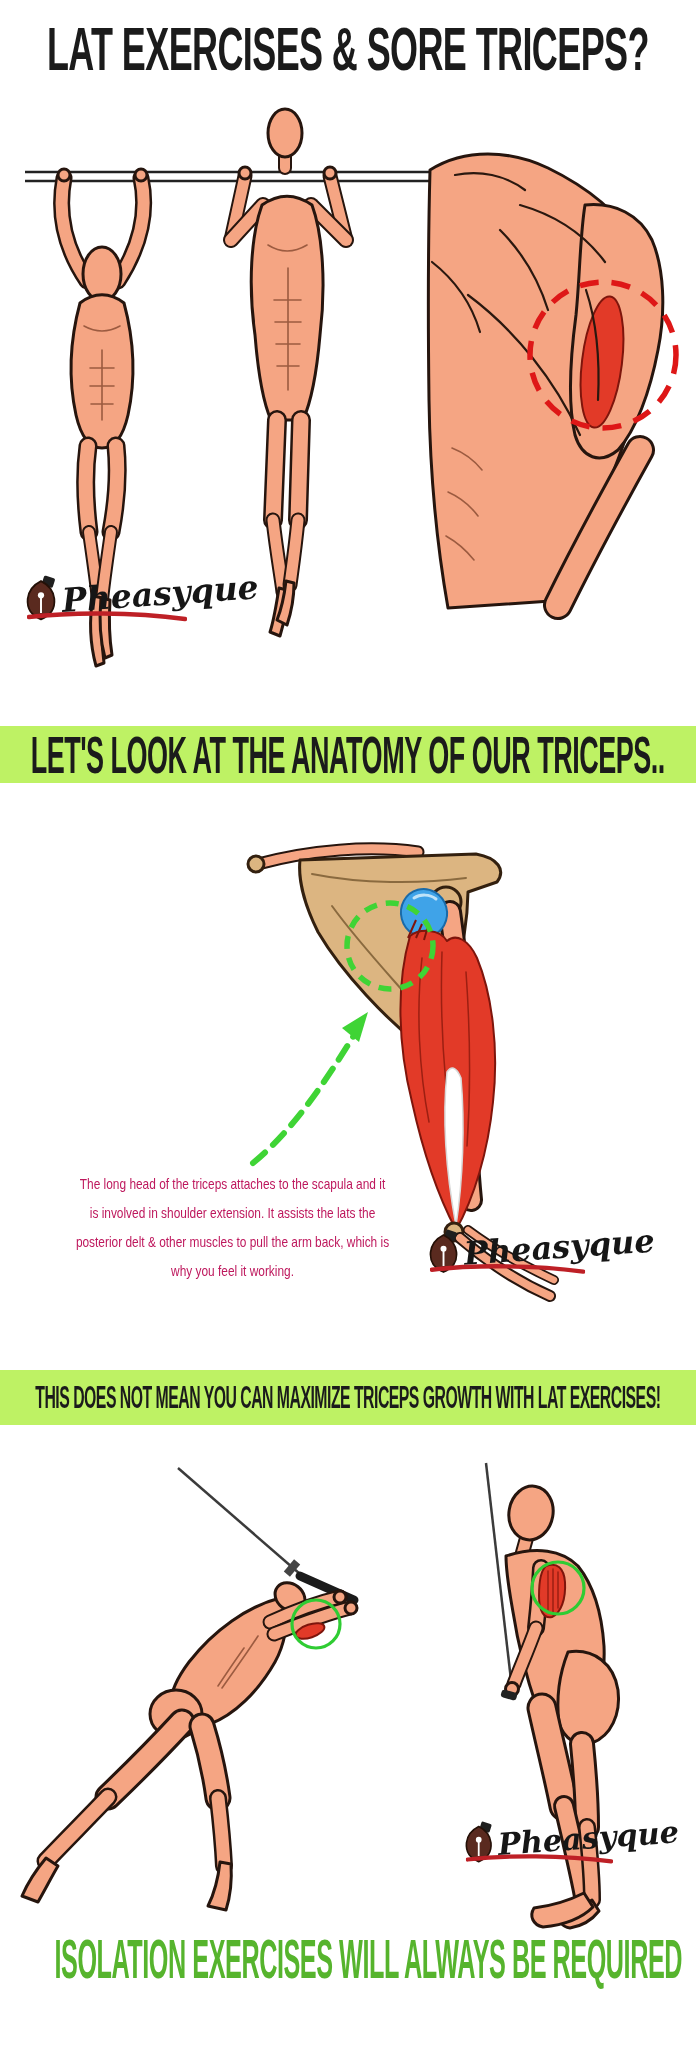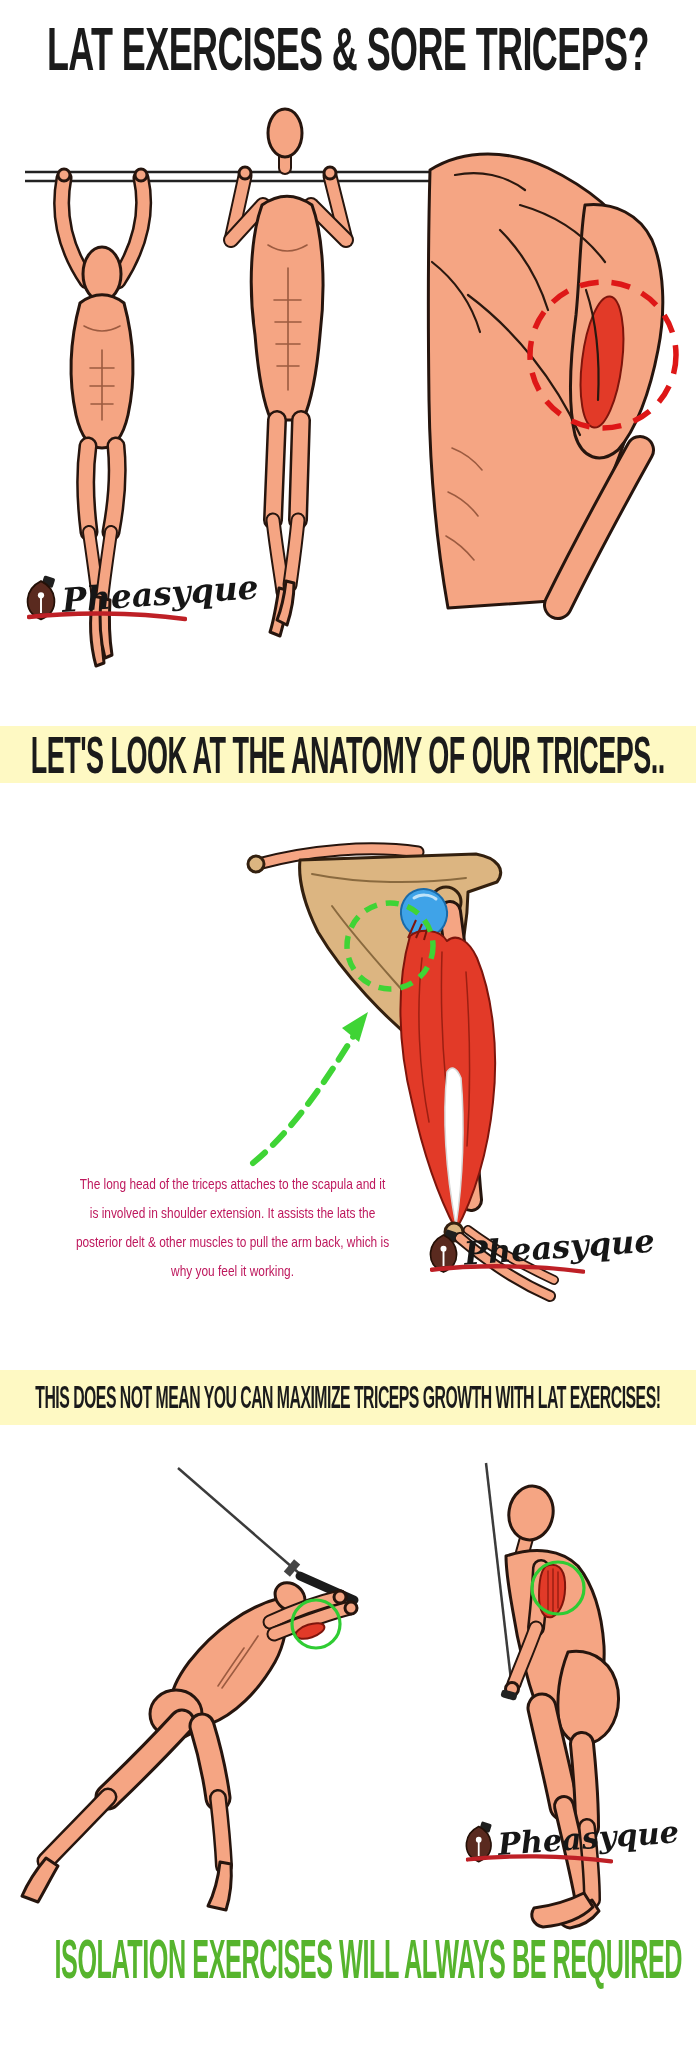--- a/index.html
+++ b/index.html
@@ -2,21 +2,21 @@
 <html><head>
 <meta charset="utf-8">
 <style>
   html,body{margin:0;padding:0;}
   body{width:696px;height:2055px;position:relative;background:#ffffff;overflow:hidden;
        font-family:"Liberation Sans",sans-serif;}
   .abs{position:absolute;}
   .banner{left:0;width:696px;text-align:center;display:flex;align-items:center;justify-content:center;}
   .cond{display:inline-block;transform:scaleX(var(--sx,.6));white-space:nowrap;
         font-weight:800;letter-spacing:-1px;color:#1b1b1b;line-height:1;}
-  .strip{background:#fef9c3;}
+  .strip{background:#bef264;}
   #title-banner{top:12px;height:74px;justify-content:center;}
   #anatomy-banner{top:726px;height:57px;}
   #growth-banner{top:1370px;height:55px;text-align:center;}
   #footer-banner{top:1926px;height:66px;padding-left:20px;}
   #footer-banner .cond{color:#56B42D;}
   svg.illu{position:absolute;left:0;z-index:1;}
   
   .ol{fill:none;stroke:#26150e;stroke-linecap:round;stroke-linejoin:round;}
   .sk{fill:none;stroke:#F5A583;stroke-linecap:round;stroke-linejoin:round;}
   .fill-skin{fill:#F5A583;stroke:#26150e;stroke-width:3;stroke-linejoin:round;}

